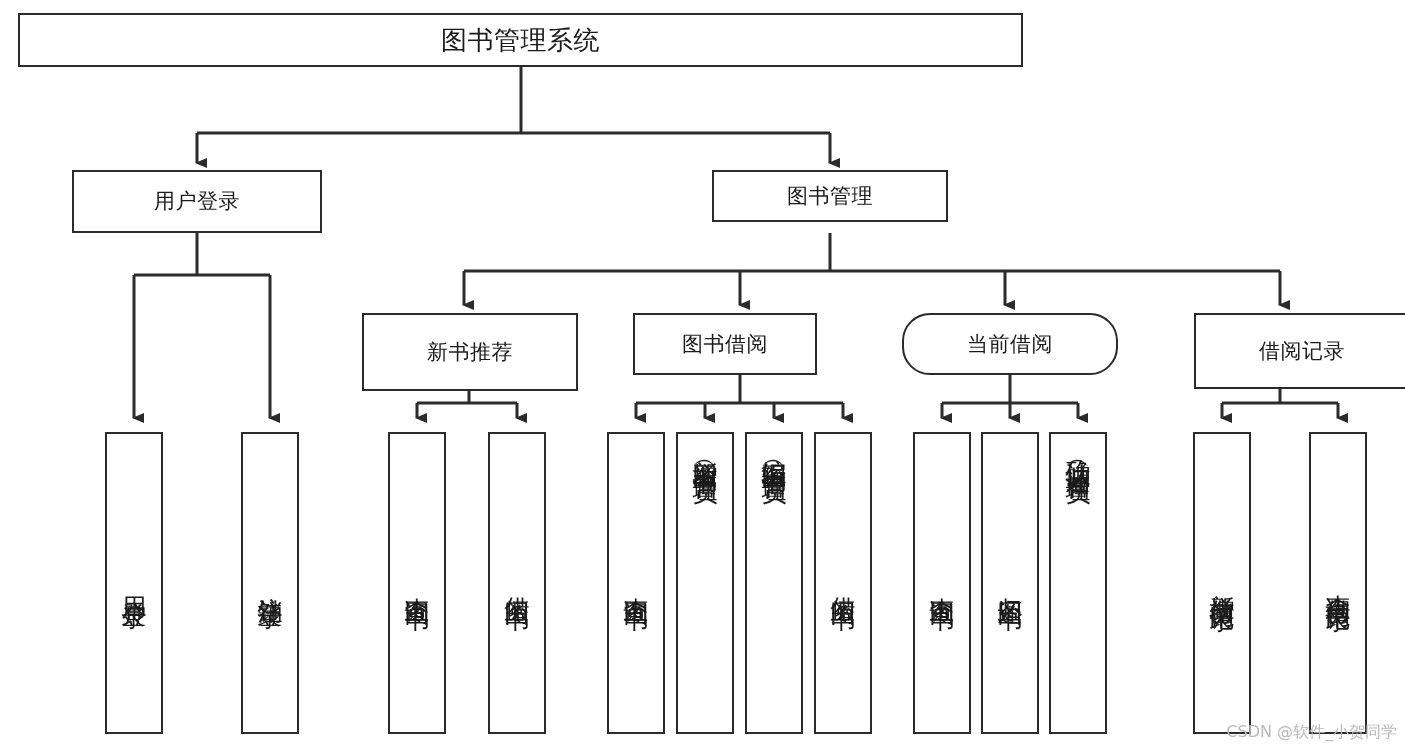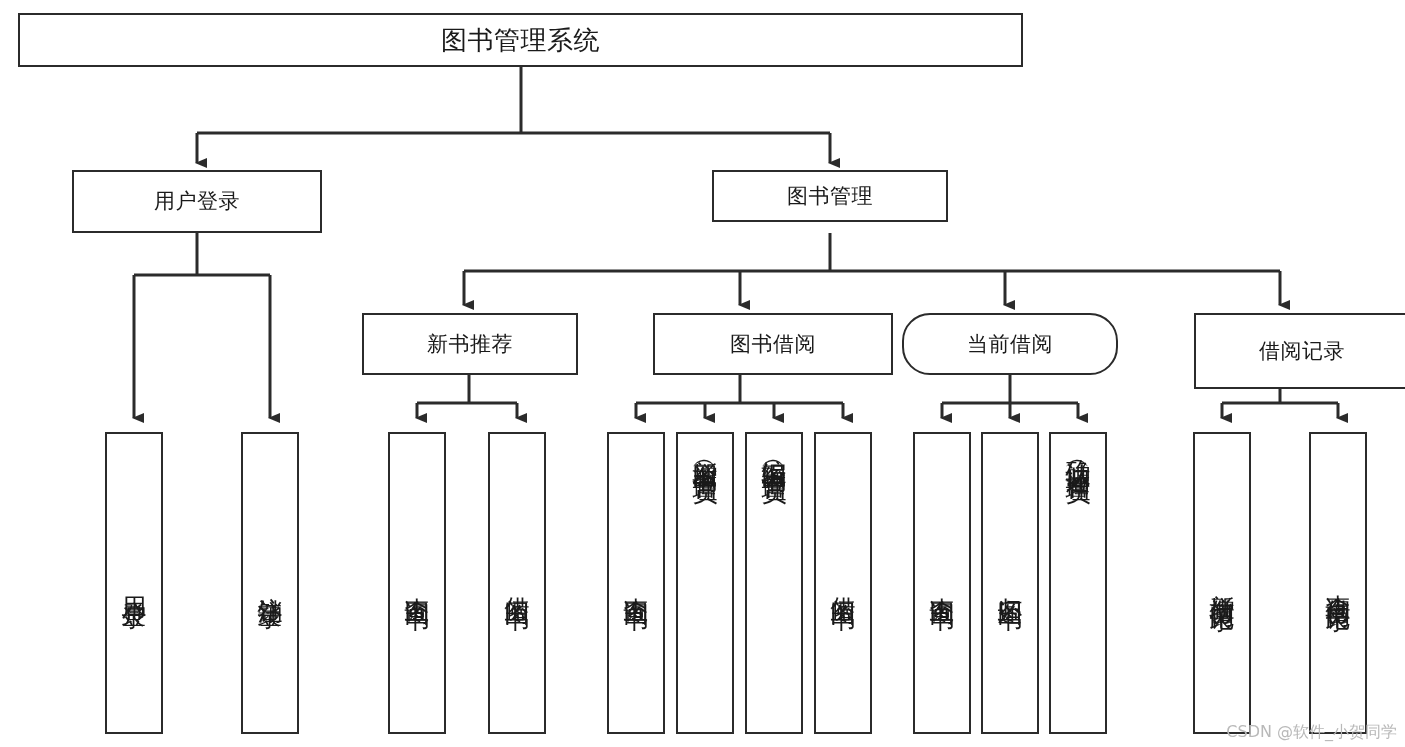--- a/index.html
+++ b/index.html
@@ -138,25 +138,25 @@
   </div>
 
   <div class="node horiz" style="left:72px; top:170px; width:250px; height:63px;">
     <span class="node-label">用户登录</span>
   </div>
 
   <div class="node horiz" style="left:712px; top:170px; width:236px; height:52px;">
     <span class="node-label">图书管理</span>
   </div>
 
-  <div class="node horiz" style="left:362px; top:313px; width:216px; height:62px;">
+  <div class="node horiz" style="left:362px; top:313px; width:216px; height:78px;">
     <span class="node-label">新书推荐</span>
   </div>
 
-  <div class="node horiz" style="left:633px; top:313px; width:240px; height:62px;margin-left:20px;">
+  <div class="node horiz" style="left:633px; top:313px; width:184px; height:62px;">
     <span class="node-label">图书借阅</span>
   </div>
 
   <div class="node horiz" style="left:902px; top:313px; width:216px; height:62px;border-radius:28px;">
     <span class="node-label">当前借阅</span>
   </div>
 
   <div class="node horiz" style="left:1194px; top:313px; width:216px; height:76px;">
     <span class="node-label">借阅记录</span>
   </div>

